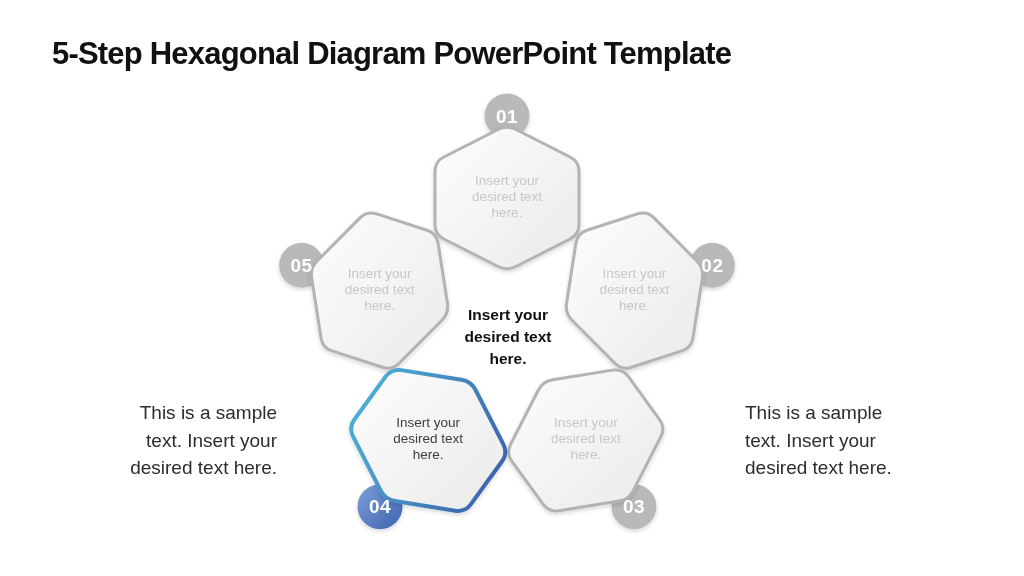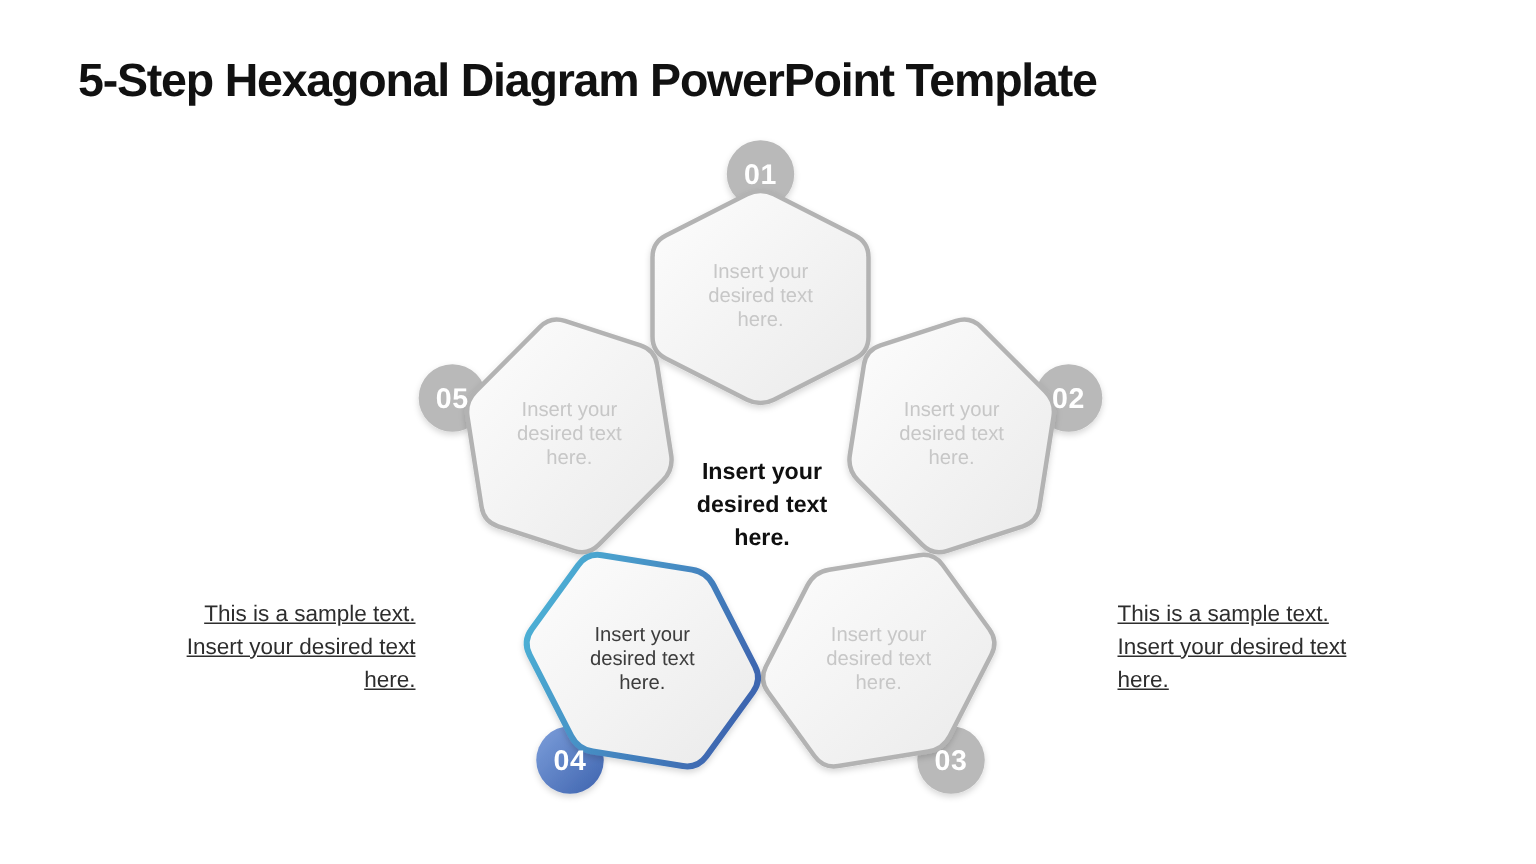--- a/index.html
+++ b/index.html
@@ -16,21 +16,21 @@
     color:#111111;white-space:nowrap;
   }
   #diagram-svg{position:absolute;left:0;top:0;}
   .center-label{
     position:absolute;left:446px;top:304px;width:124px;
     font-size:15.5px;font-weight:bold;line-height:1.42;
     color:#101010;text-align:center;
   }
   .annotation{
     position:absolute;top:399px;width:164px;
-    font-size:15px;line-height:1.45;color:#2d2d2d;text-decoration:underline;
+    font-size:19px;line-height:1.45;color:#2d2d2d;
   }
   .annotation.left{left:113px;text-align:right;}
   .annotation.right{left:745px;text-align:left;}
 </style>
 </head>
 <body>
 
 <div class="slide">
 
   <div class="slide-title">5-Step Hexagonal Diagram PowerPoint Template</div>

